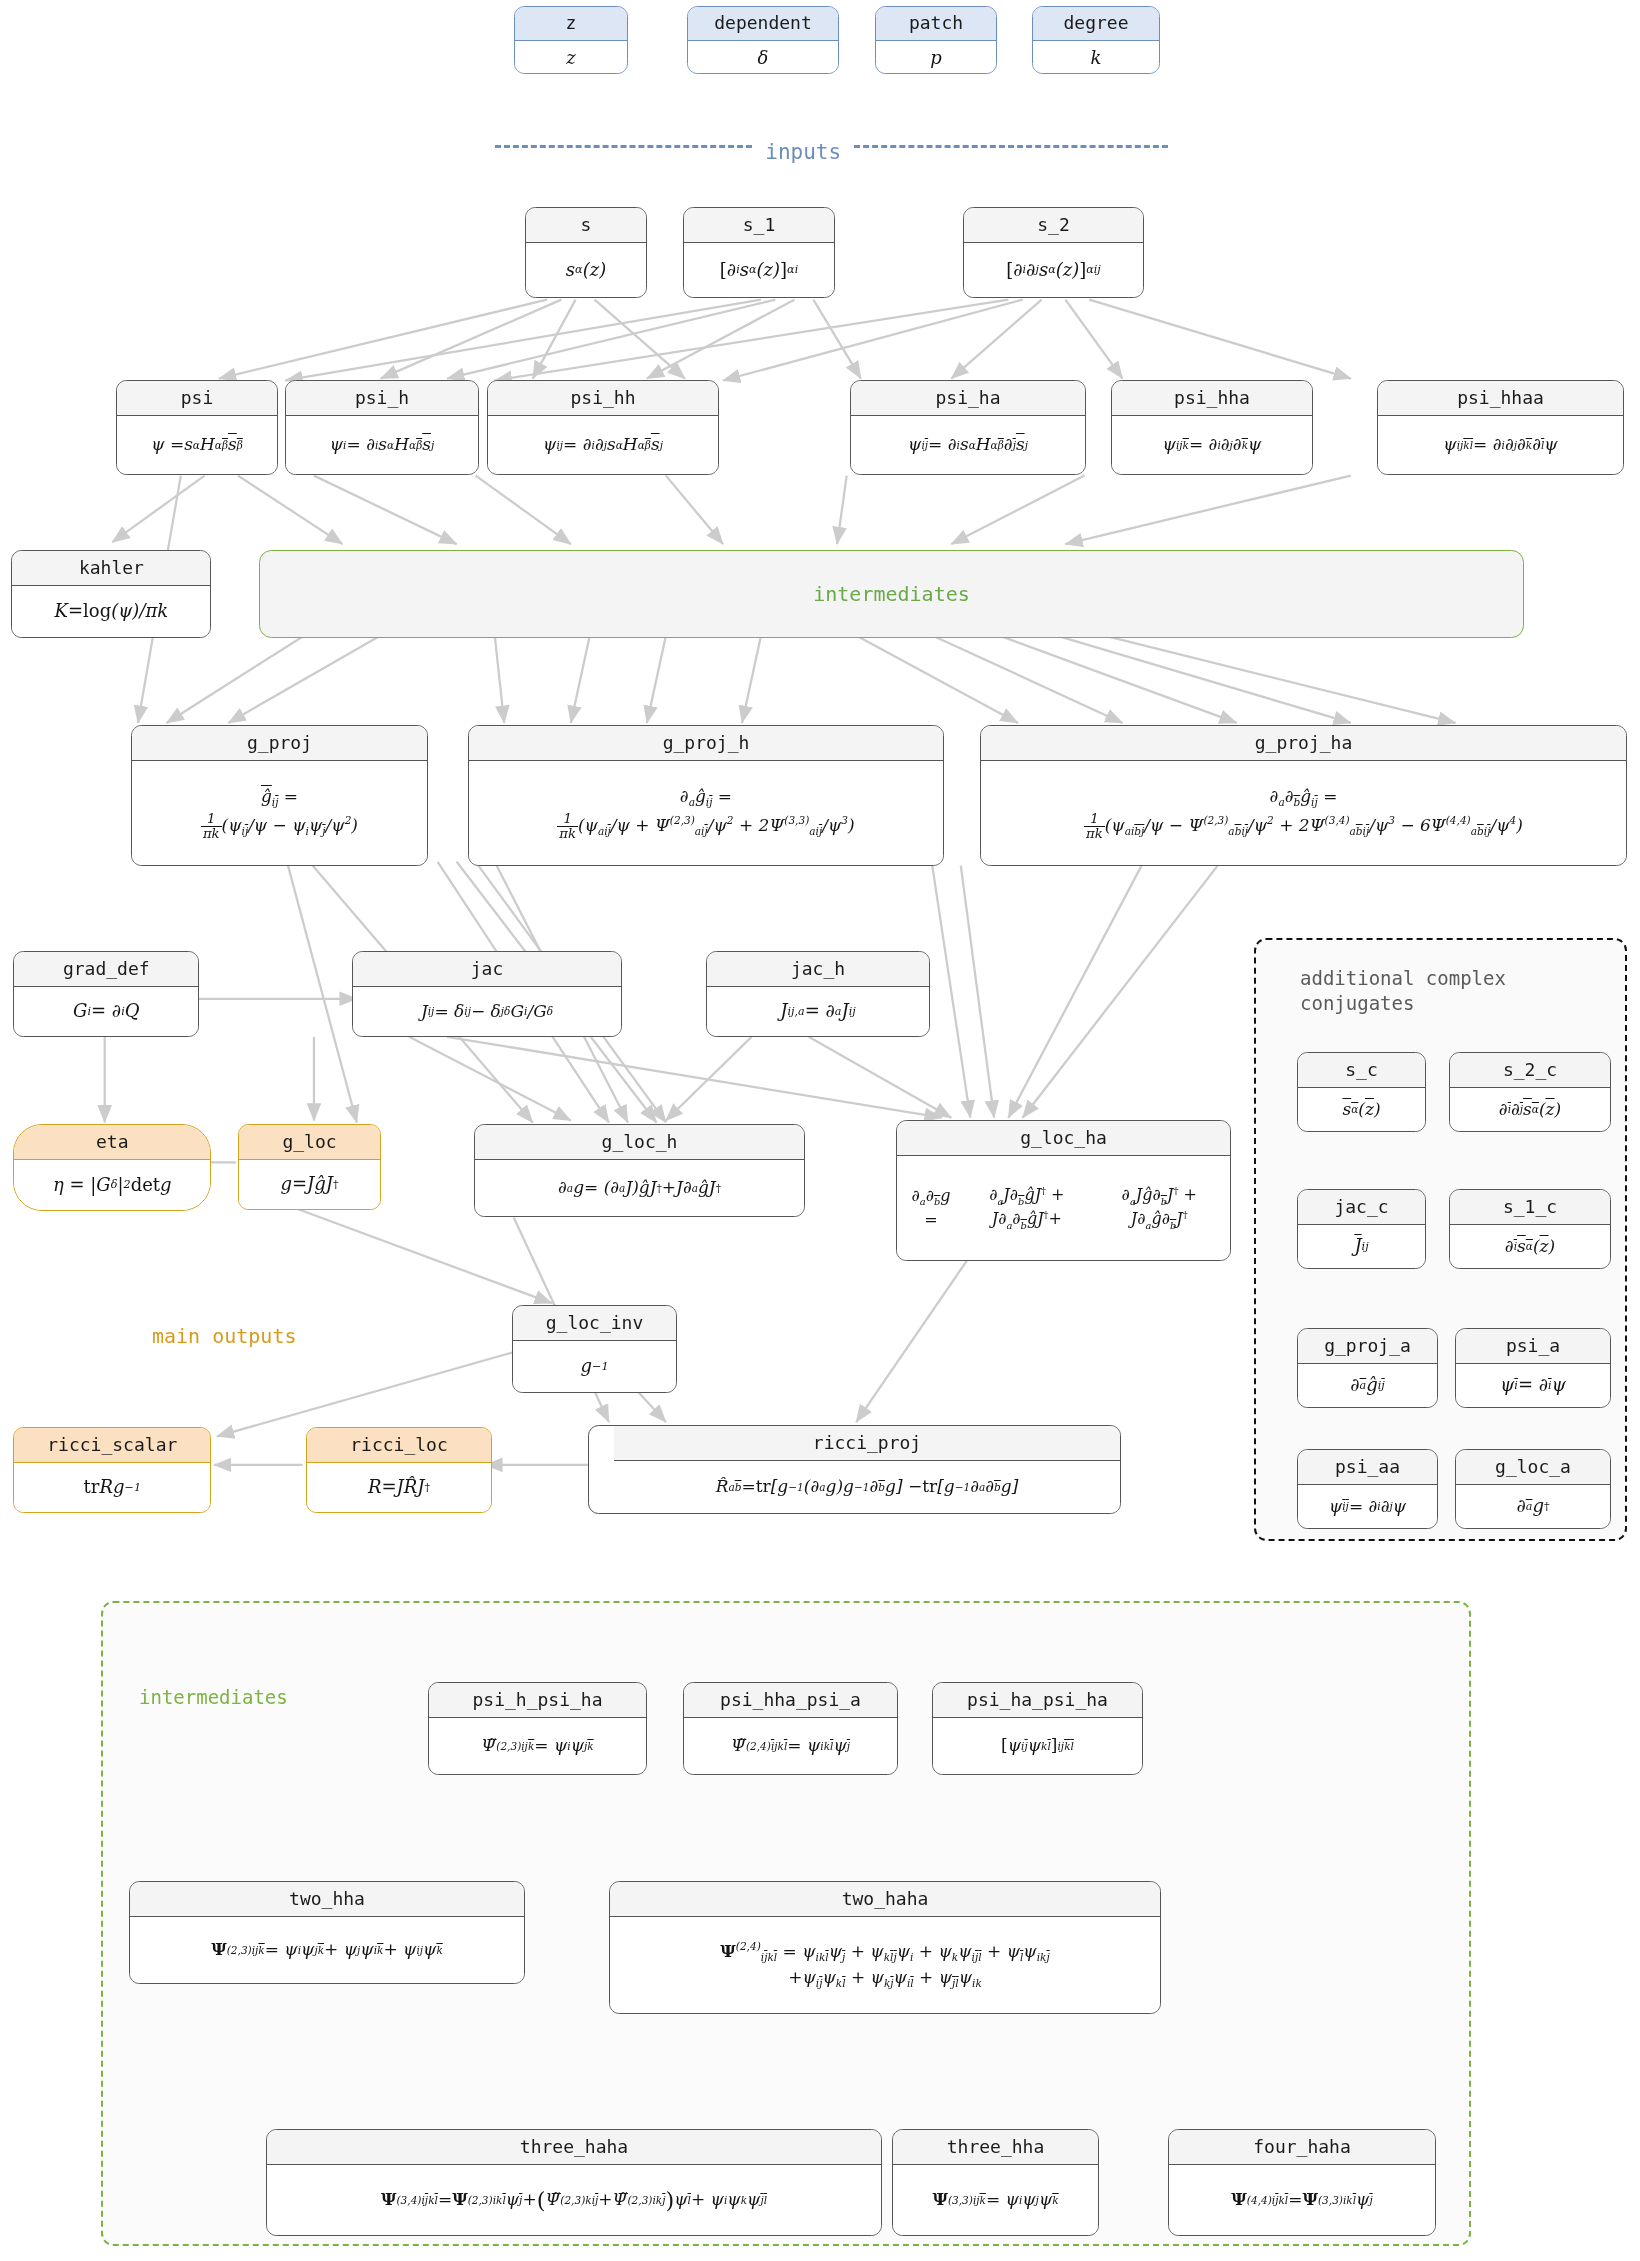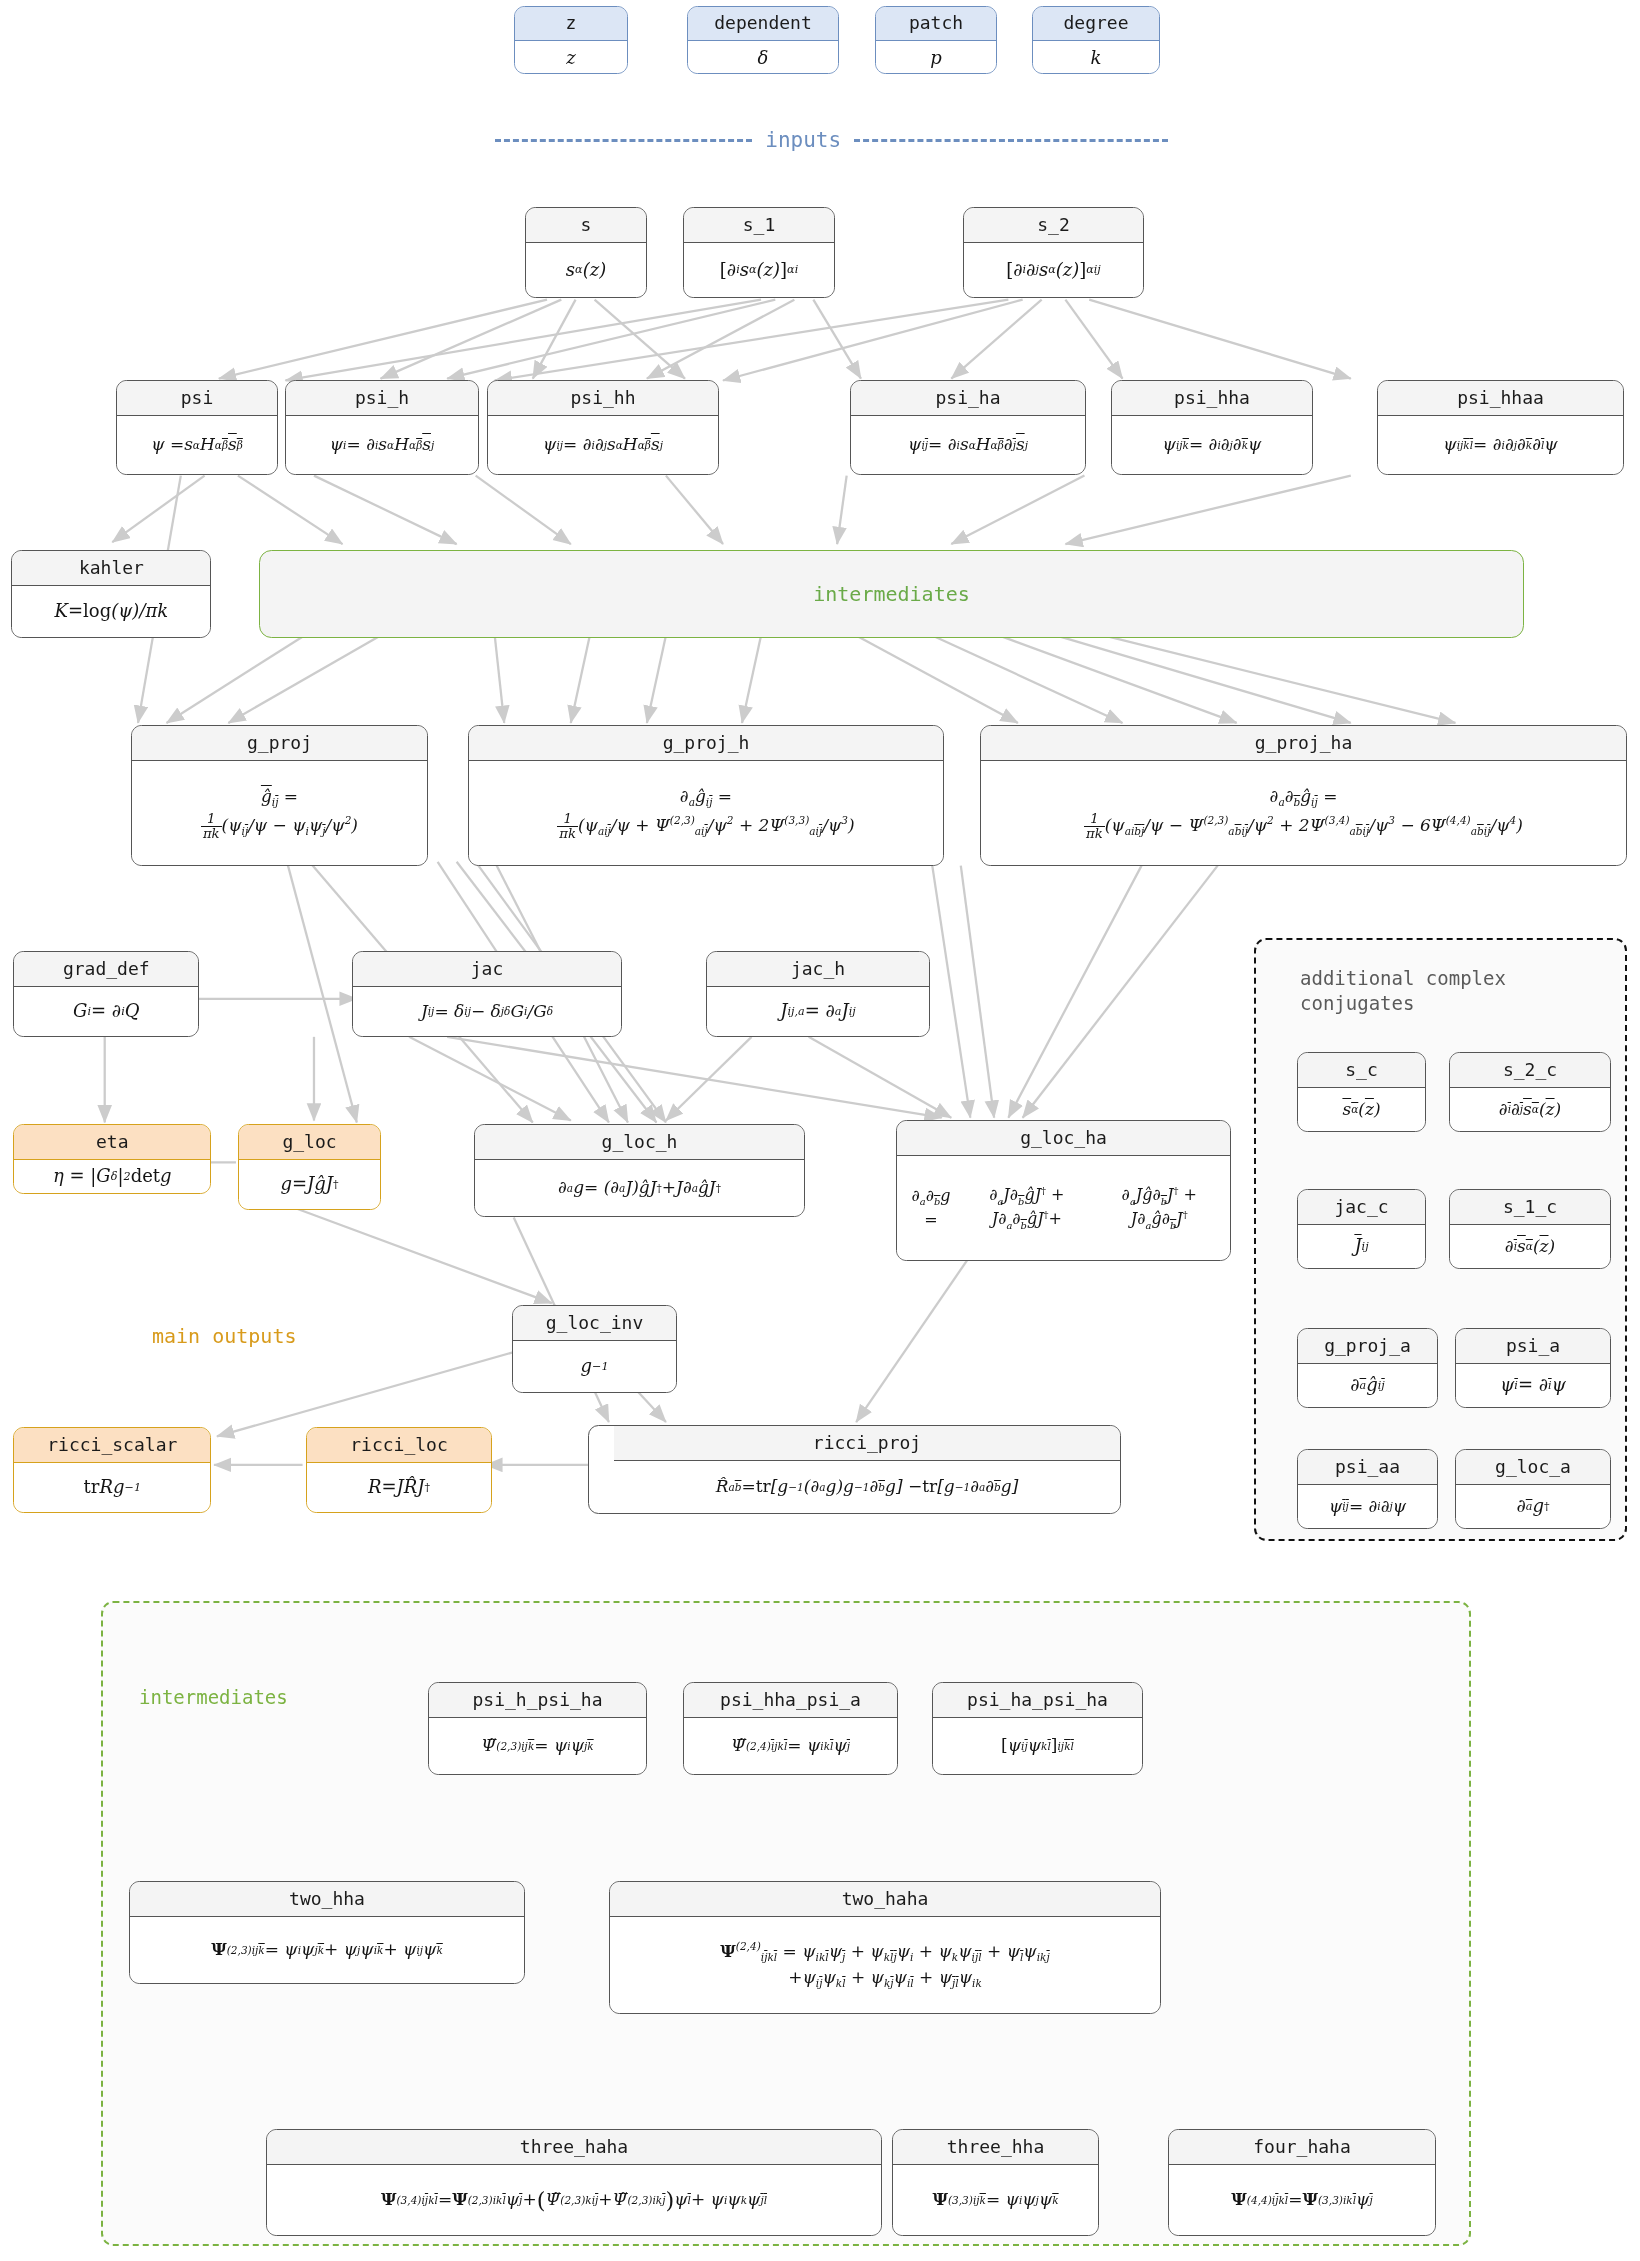--- a/index.html
+++ b/index.html
@@ -107,20 +107,21 @@
   .divider .dline {
     height:0;
     border-top:3.8px dashed #6c8ebf;
   }
   .divider .dtext {
     font-family:"DejaVu Sans Mono", monospace;
     font-size:21px;
     color:#6c8ebf;
     padding:0 13.3px;
     white-space:nowrap;
+    margin-top:12px;
   }
 
   .freelabel {
     position:absolute;
     font-family:"DejaVu Sans Mono", monospace;
     font-size:20px;
     z-index:4;
     white-space:nowrap;
   }
   .freelabel.orange { color:#d89b1c; }
@@ -354,21 +355,21 @@
 </div>
 <div class="node" style="left:352px; top:951px; width:270px; height:86px;">
   <div class="hd">jac</div>
   <div class="bd" style="font-size:17px;"><i>J</i><sub>ij</sub> = δ<sub>ij</sub> − δ<sub>jδ</sub><i>G</i><sub>i</sub>/<i>G</i><sub>δ</sub></div>
 </div>
 <div class="node" style="left:706px; top:951px; width:224px; height:86px;">
   <div class="hd">jac_h</div>
   <div class="bd"><i>J</i><sub>ij,a</sub> = ∂<sub>a</sub><i>J</i><sub>ij</sub></div>
 </div>
 
-<div class="node orange" style="left:13.3px; top:1124px; width:198px; height:70px;">
+<div class="node orange" style="left:13.3px; top:1124px; width:198px; height:87px;border-radius:29px;">
   <div class="hd">eta</div>
   <div class="bd">η = |<i>G</i><sub>δ</sub>|<sup>2</sup> <span class="up">det</span> <i>g</i></div>
 </div>
 <div class="node orange" style="left:238px; top:1124px; width:143px; height:86px;">
   <div class="hd">g_loc</div>
   <div class="bd"><i>g</i> = <i>J</i>ĝ<i>J</i><sup class="up">†</sup></div>
 </div>
 <div class="node orange" style="left:13.3px; top:1427px; width:198px; height:86px;">
   <div class="hd">ricci_scalar</div>
   <div class="bd">

